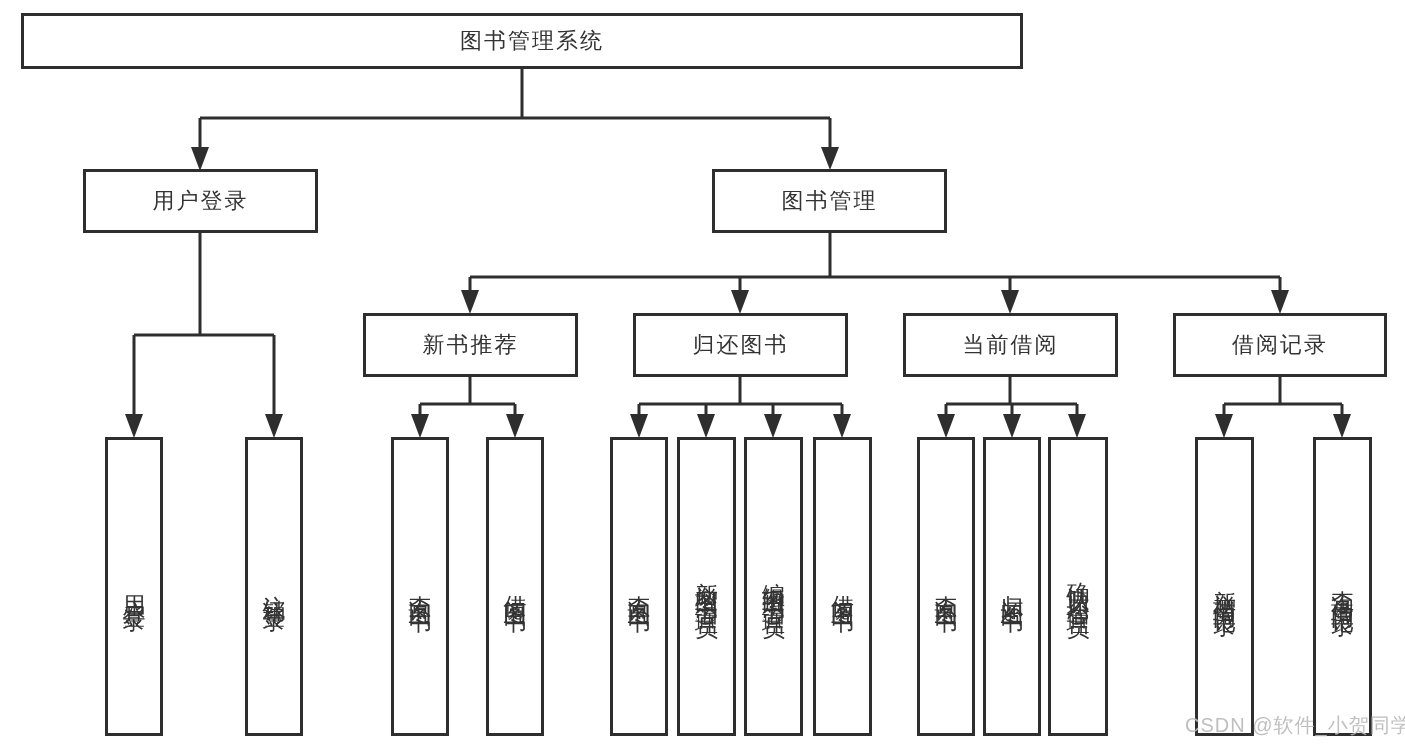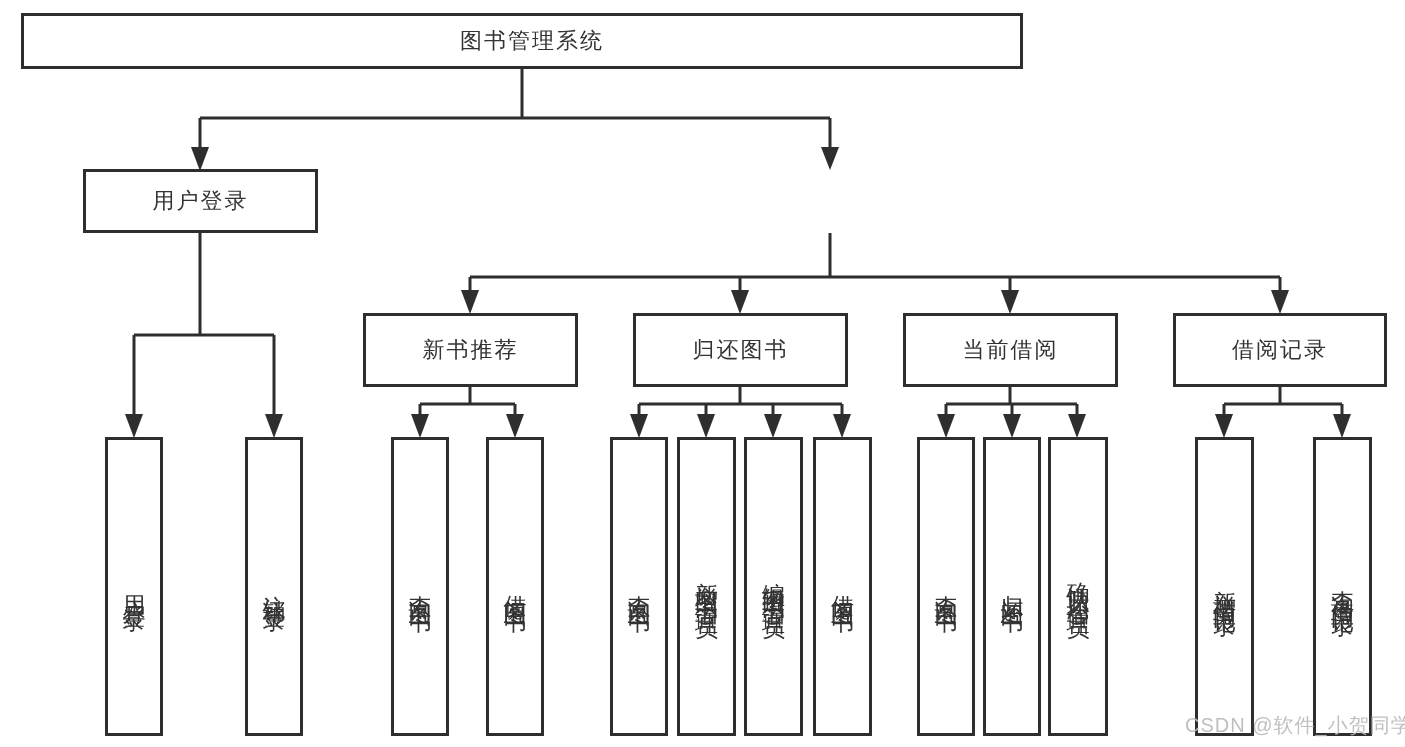--- a/index.html
+++ b/index.html
@@ -39,21 +39,21 @@
     font-size: 22px;
     padding-left: 20px;
   }
   .branch-node {
     top: 169px;
     width: 235px; height: 64px;
     font-size: 22px;
   }
   .module-node {
     top: 313px;
-    width: 215px; height: 74px;
+    width: 215px; height: 64px;
     font-size: 22px;
   }
   .leaf {
     top: 437px;
     width: 58px; height: 299px;
     font-size: 23px;
     writing-mode: vertical-rl;
     text-orientation: mixed;
     letter-spacing: 5px;
     line-height: 1.0;
@@ -111,20 +111,21 @@
       <polygon points="1003,414 1021,414 1012,438"></polygon>
       <polygon points="1068,414 1086,414 1077,438"></polygon>
       <polygon points="1215,414 1233,414 1224,438"></polygon>
       <polygon points="1333,414 1351,414 1342,438"></polygon>
     </g>
   </svg>
 
   <div class="node root-node">图书管理系统</div>
 
   <div class="node branch-node" style="left:83px">用户登录</div>
+  <div class="node branch-node" style="left:712px">图书管理</div>
 
   <div class="node module-node" style="left:363px">新书推荐</div>
   <div class="node module-node" style="left:633px">归还图书</div>
   <div class="node module-node" style="left:1173px;width:214px">借阅记录</div>
   <div class="node module-node" style="left:903px">当前借阅</div>
 
   <div class="node leaf" style="left:105px">用户登录</div>
   <div class="node leaf" style="left:245px">注销登录</div>
   <div class="node leaf" style="left:391px">查询图书</div>
   <div class="node leaf" style="left:486px">借阅图书</div>

